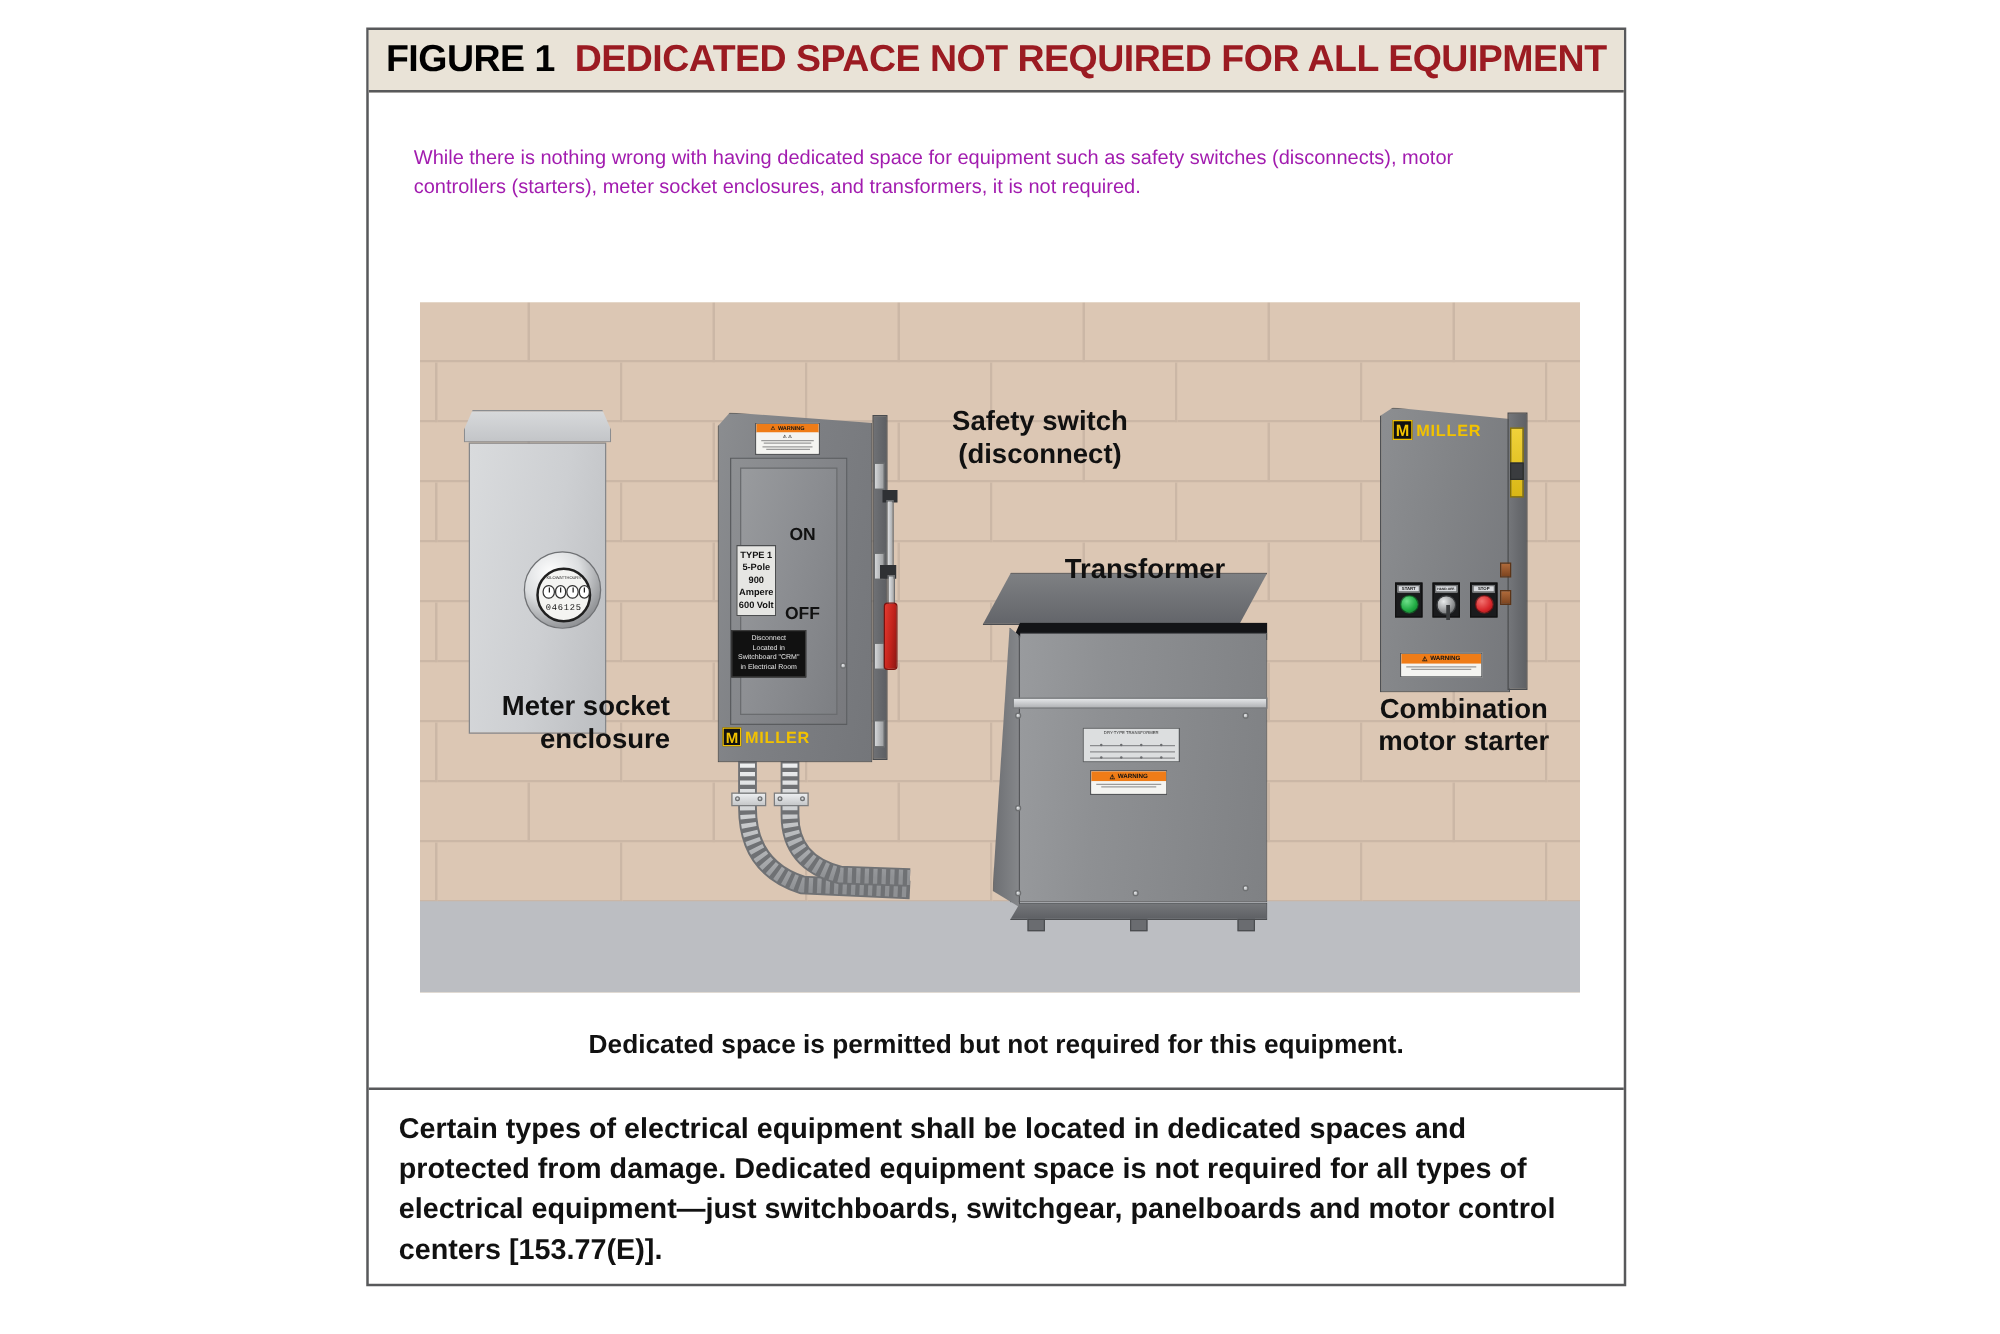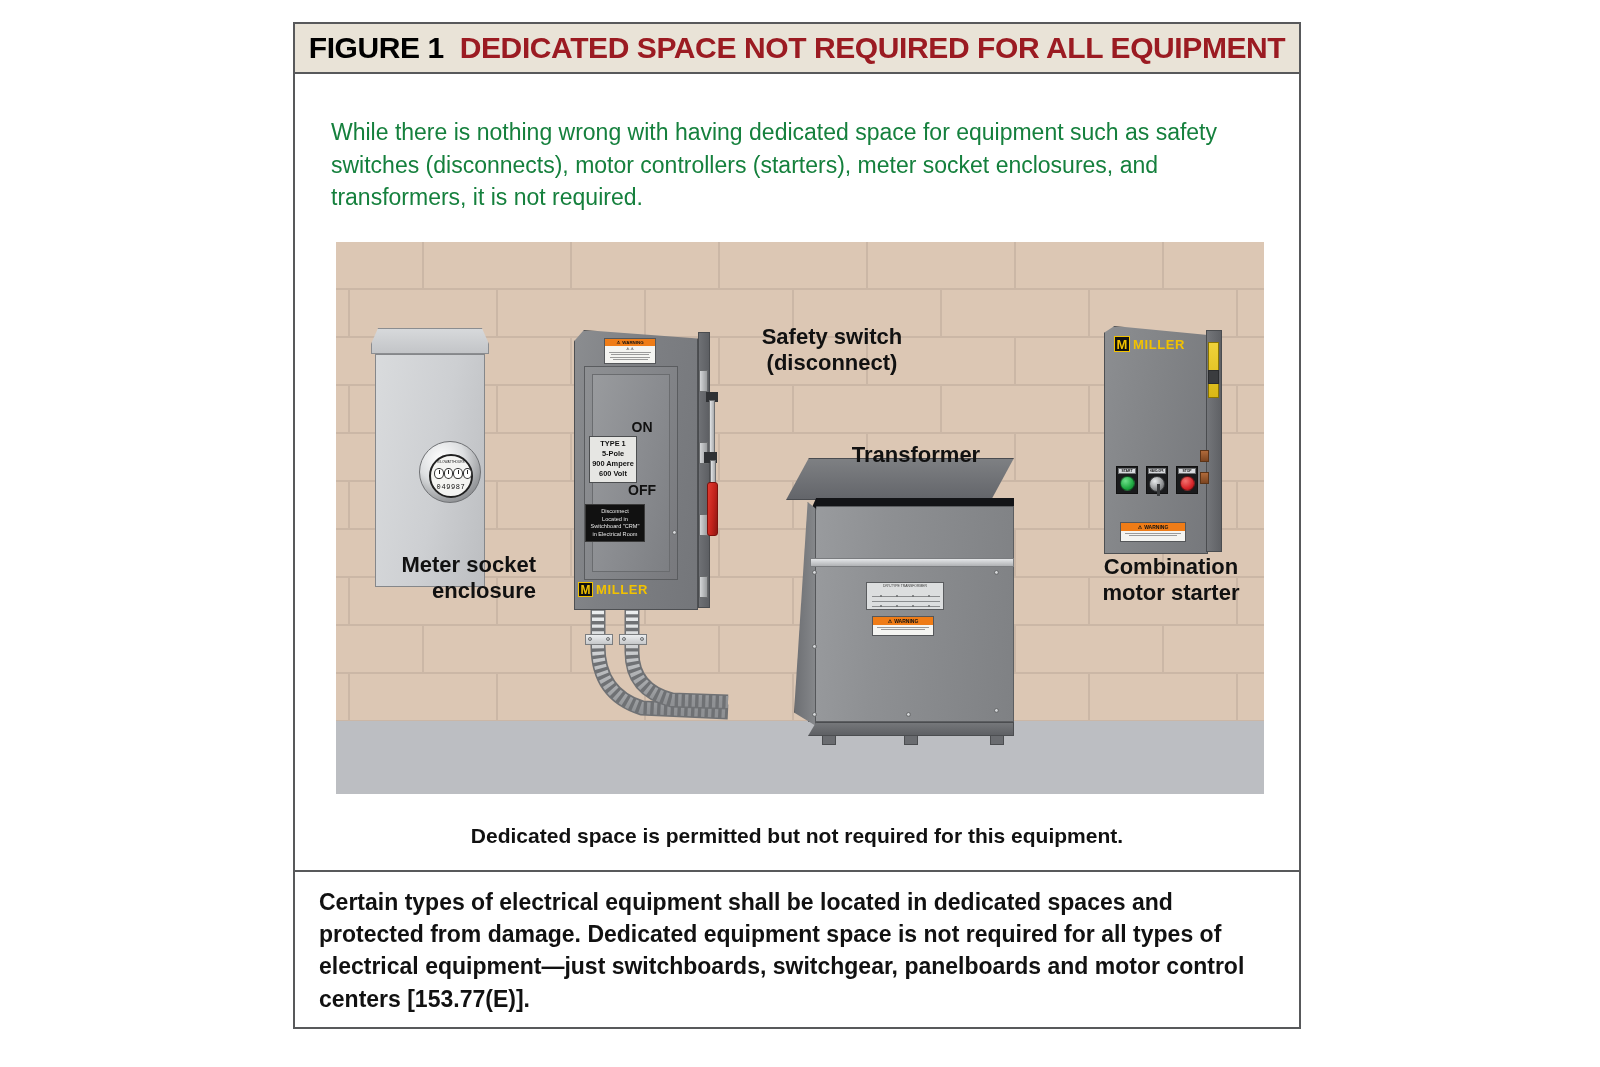--- a/index.html
+++ b/index.html
@@ -23,21 +23,21 @@
   .title-text{
     font-size:30px;font-weight:bold;letter-spacing:-0.4px;white-space:nowrap;
     font-family:"Liberation Sans",sans-serif;
   }
   .title-fig{color:#000;}
   .title-main{color:#9b1b22;}
 
   
   .intro{
     position:absolute;left:36px;top:92px;width:900px;
-    font-size:23px;line-height:1.42;color:#15803d;
+    font-size:16px;line-height:1.42;color:#a21caf;
     font-family:"Liberation Sans",sans-serif;
   }
 
   
   .scene{
     position:absolute;left:41px;top:218px;width:928px;height:552px;
     overflow:hidden;background:#dcc7b4;
   }
   .wall{position:absolute;left:0;top:0;width:100%;height:479px;background:#dcc7b4;}
   .floor{position:absolute;left:0;top:479px;width:100%;height:73px;background:#bcbec2;}
@@ -120,21 +120,21 @@
   }
   .warn-tri{display:inline-block;}
   .warn-body{flex:1;background:#f4f4f1;color:#444;text-align:center;overflow:hidden;}
   .warn-line{background:#9a9a9a;height:1px;margin:1.2px 3px;}
 
   .ss-on,.ss-off{
     position:absolute;width:100%;text-align:center;font-weight:bold;color:#111;
     font-size:14px;font-family:"Liberation Sans",sans-serif;
   }
   .ss-plate{
-    position:absolute;left:21px;width:48px;
+    position:absolute;left:21px;width:32px;
     background:#e6e6e3;border:1px solid #4c4e50;box-sizing:border-box;
     text-align:center;padding:2px 0 3px;
   }
   .ss-plate div{font-size:7.4px;font-weight:bold;color:#111;line-height:1.34;}
   .ss-black{
     position:absolute;left:17px;width:60px;background:#111;border:1px solid #3a3a3a;
     box-sizing:border-box;text-align:center;padding:3px 0;
   }
   .ss-black div{font-size:5.6px;color:#e6e6e6;line-height:1.36;}
 
@@ -394,21 +394,21 @@
         <div class="meter-body">
           <div class="meter-glass">
             <div class="meter-face">
               <div class="meter-kwh">KILOWATTHOURS</div>
               <div class="meter-dials">
                 <div class="meter-dial"></div>
                 <div class="meter-dial"></div>
                 <div class="meter-dial"></div>
                 <div class="meter-dial"></div>
               </div>
-              <div class="meter-read">049987</div>
+              <div class="meter-read">046125</div>
             </div>
           </div>
         </div>
       </div>
       <div class="scene-label" style="left:10px;top:310px;width:190px;text-align:right;">
         <div>Meter socket</div>
         <div>enclosure</div>
       </div>
 
       <div class="ss-unit">

